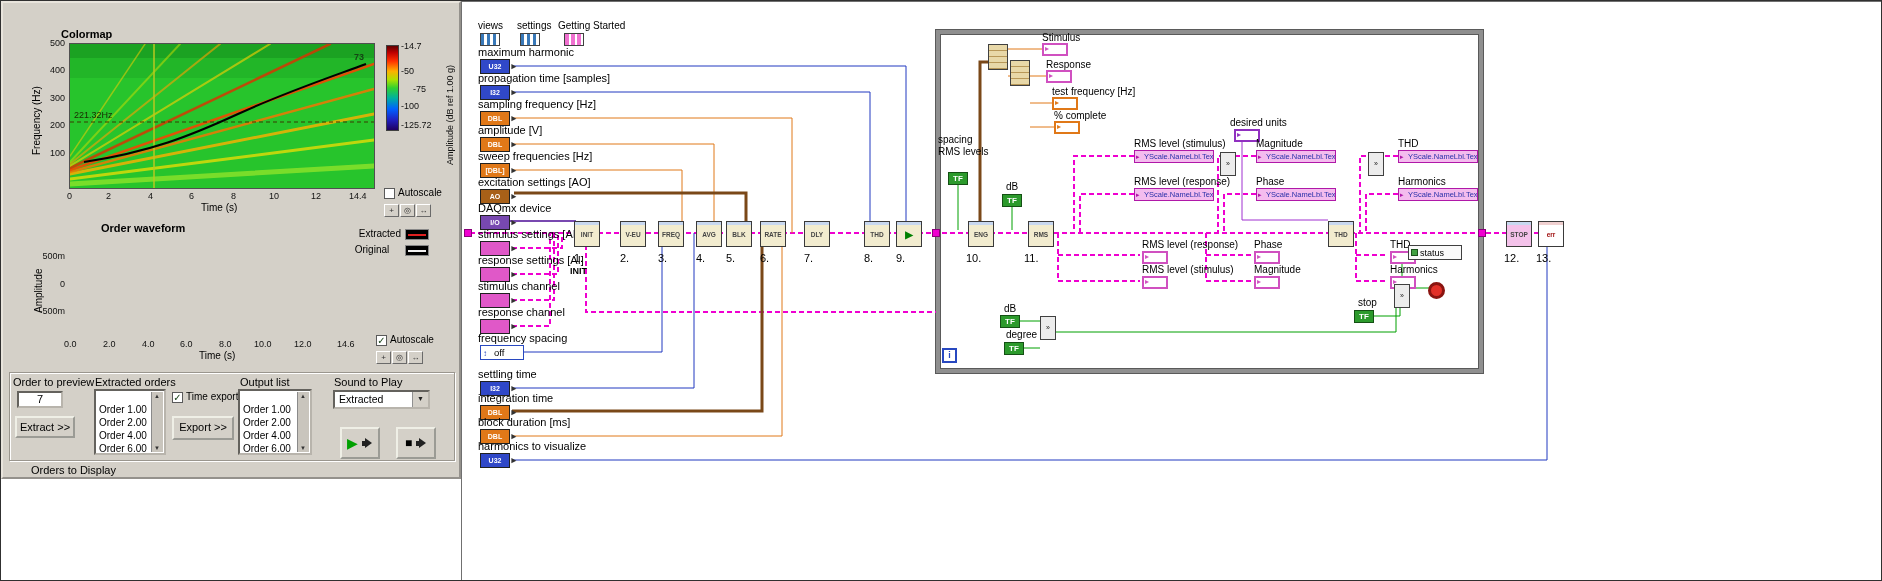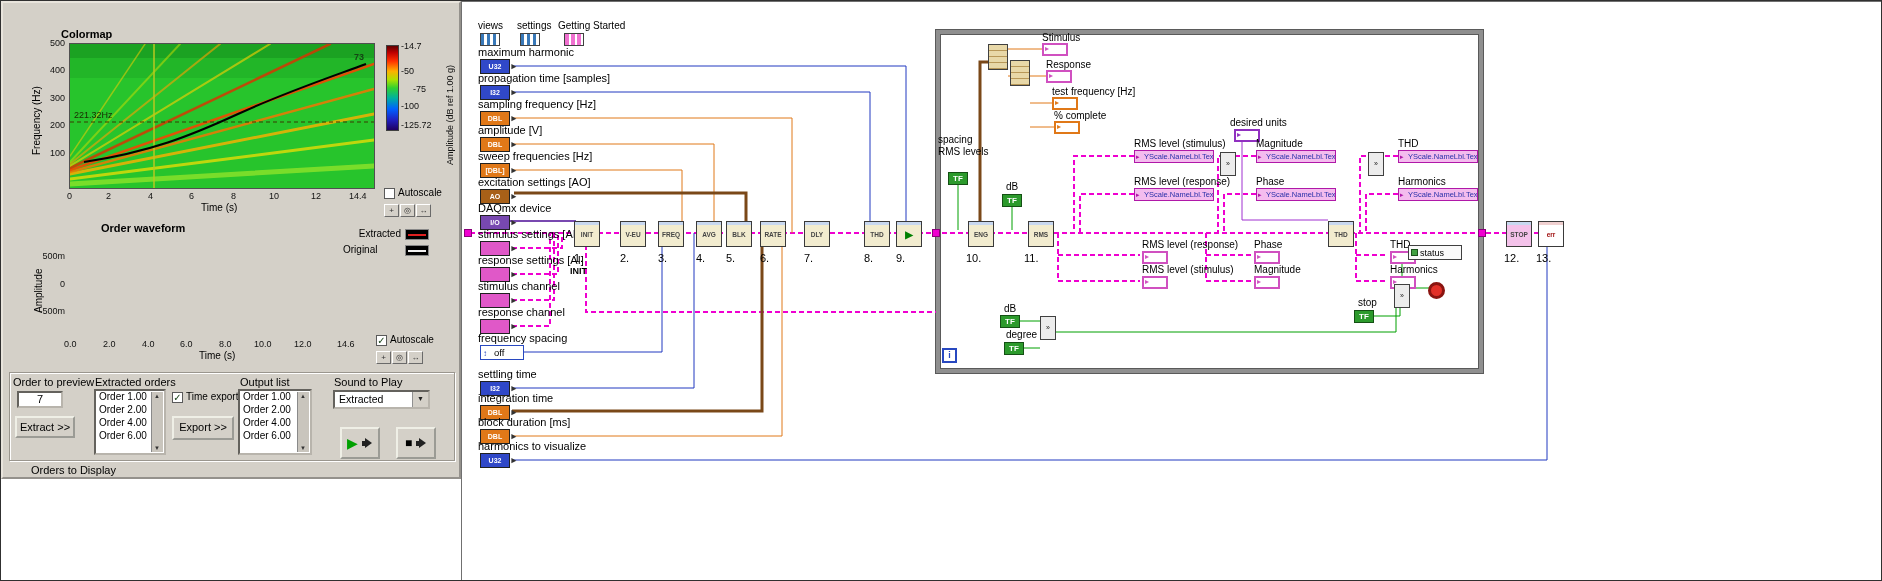--- a/index.html
+++ b/index.html
@@ -19,21 +19,21 @@
   .cb.on::after{content:"✓"}
   .pal{position:absolute;width:15px;height:13px;background:#d4d0c8;border:1px solid;border-color:#fff #6a6a6a #6a6a6a #fff;font-size:8px;text-align:center;line-height:11px;color:#333}
   .p1::after{content:"+"} .p2::after{content:"◎"} .p3::after{content:"↔"}
   .legbox{position:absolute;width:24px;height:11px;background:#000;border:1px solid #888}
   .legbox i{position:absolute;left:2px;right:2px;top:4px;border-top:2px solid}
   .cbar{position:absolute;width:13px;height:86px;border:1px solid #404040;
         background:linear-gradient(#600000 0%,#c00000 8%,#ff3000 18%,#ffb000 30%,#b0e000 40%,#30d030 50%,#00b0a0 62%,#0060ff 75%,#2020c0 88%,#200060 100%)}
   .grp{position:absolute;border:1px solid #9a968e;box-shadow:inset 1px 1px 0 #fff, 1px 1px 0 #fff}
   .fld{position:absolute;background:#fff;border:2px inset #b8b4ac;font-size:11px;text-align:center;line-height:13px}
   .btn{position:absolute;background:#d4d0c8;border:2px outset #efefe6;font-size:11px;text-align:center;color:#000;padding-top:3px}
-  .list{position:absolute;background:#fff;border:2px inset #b8b4ac;font-size:10px;overflow:hidden;padding:0 14px 1px 3px}
+  .list{position:absolute;background:#fff;border:2px inset #b8b4ac;font-size:10px;overflow:hidden;padding:13px 14px 1px 3px}
   .list .it{height:13px;white-space:nowrap}
   .sb{position:absolute;right:1px;top:1px;width:12px;bottom:1px;background:#c9c5bd;border-left:1px solid #8a8a8a}
   .sb::before{content:"▲";position:absolute;top:1px;left:2px;font-size:6px;color:#333}
   .sb::after{content:"▼";position:absolute;bottom:1px;left:2px;font-size:6px;color:#333}
   .dd{position:absolute;background:#fff;border:2px inset #b8b4ac;font-size:10.5px;line-height:14px;padding-left:4px;white-space:nowrap}
   .dd::after{content:"▼";position:absolute;right:0;top:0;width:15px;bottom:0;background:#d4d0c8;border-left:1px solid #909090;font-size:7px;text-align:center;line-height:14px;color:#222}
   .sndbtn{display:flex;align-items:center;justify-content:center;gap:4px;padding-top:0}
   .spk{display:inline-block;position:relative;width:11px;height:11px}
   .spk::before{content:"";position:absolute;left:0;top:3px;width:3px;height:5px;background:#222}
   .spk::after{content:"";position:absolute;left:3px;top:0;border-top:5px solid transparent;border-bottom:5px solid transparent;border-left:7px solid #222}
@@ -126,21 +126,21 @@
     <div class="lbl sm" style="left:395px;top:184px">Autoscale</div>
     <span class="pal p1" style="left:381px;top:201px"></span>
     <span class="pal p2" style="left:397px;top:201px"></span>
     <span class="pal p3" style="left:413px;top:201px"></span>
 
     <div class="lbl b" style="left:98px;top:219px">Order waveform</div>
     <div class="lbl sm" style="left:340px;top:225px;width:58px;text-align:right">Extracted</div>
     <span class="legbox" style="left:402px;top:226px">
         <i style="border-color:#e02020"></i>
       </span>
-    <div class="lbl sm" style="left:340px;top:241px;width:58px;text-align:left">Original</div>
+    <div class="lbl sm" style="left:340px;top:241px;width:58px;text-align:center">Original</div>
     <span class="legbox" style="left:402px;top:242px">
         <i style="border-color:#f0f0f0"></i>
       </span>
 
     <div class="lbl rot sm" style="left:30px;top:310px">Amplitude</div>
     <div class="tick" style="left:36px;top:248px;width:26px;text-align:right">500m</div>
     <div class="tick" style="left:36px;top:276px;width:26px;text-align:right">0</div>
     <div class="tick" style="left:32px;top:303px;width:30px;text-align:right">-500m</div>
 
 

